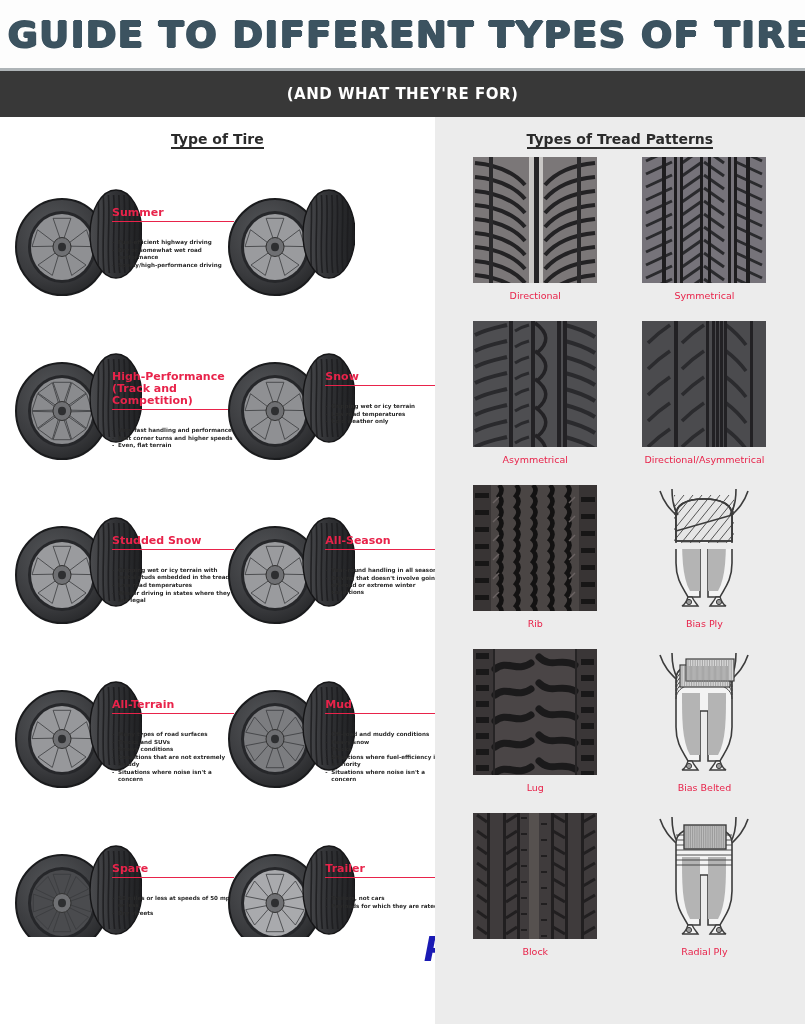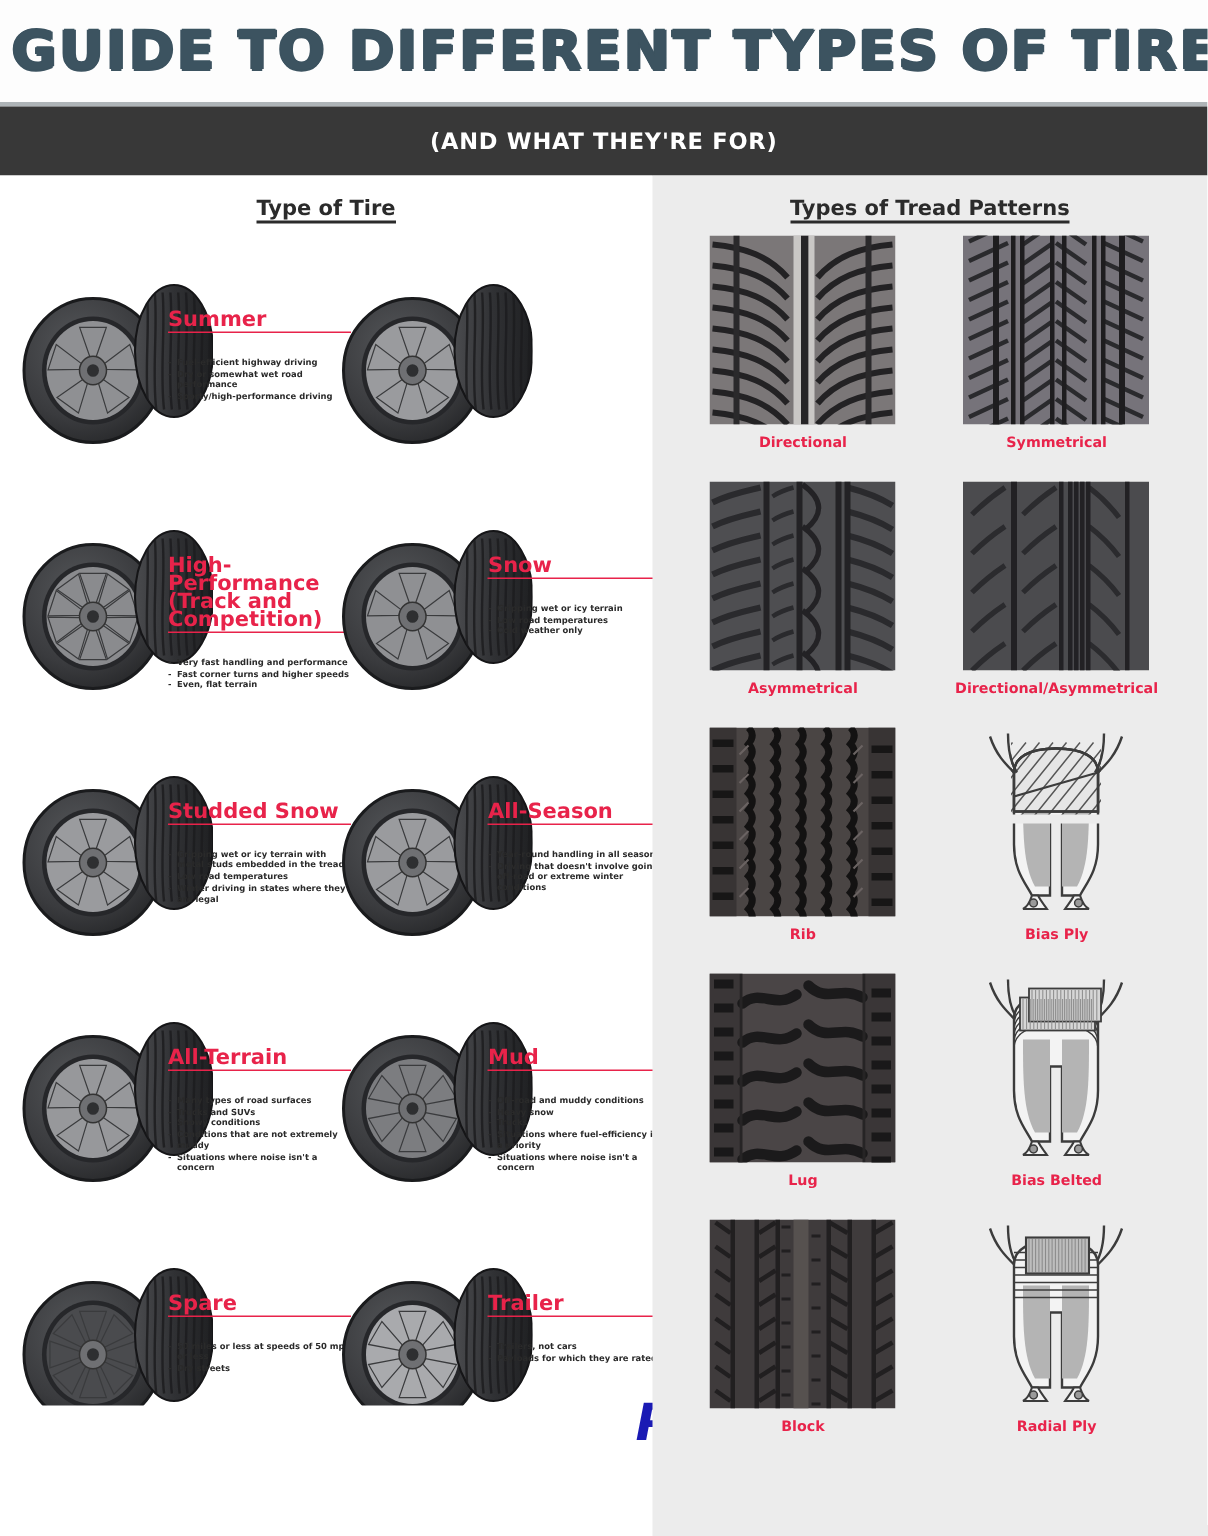--- a/index.html
+++ b/index.html
@@ -72,21 +72,21 @@
     padding: 8px 4px 0 4px;
   }
   .tire-cell { position: relative; height: 164px; }
   .tire-art { position: absolute; left: 6px; top: 6px; width: 132px; height: 150px; }
   .tire-info {
     position: absolute; left: 108px; top: 52px; width: 122px;
   }
   .tire-name {
     font-family: "DejaVu Sans", sans-serif;
     font-weight: 700;
-    font-size: 14px;
+    font-size: 11px;
     line-height: 12px;
     color: #e8234a;
     border-bottom: 1.4px solid #e8234a;
     padding-bottom: 2px;
     margin-bottom: 17px;
   }
   .tire-bullets { list-style: none; }
   .tire-bullets li {
     position: relative;
     font-family: "DejaVu Sans", sans-serif;
@@ -105,21 +105,21 @@
   
   .tread-grid {
     display: grid;
     grid-template-columns: 1fr 1fr;
     padding: 10px 16px 0 16px;
   }
   .tread-cell { height: 164px; display:flex; flex-direction:column; align-items:center; }
   .tread-img { width: 124px; height: 126px; }
   .tread-label {
     font-family: "DejaVu Sans", sans-serif;
-    font-weight: 700;
+    font-weight: 400;
     font-size: 9.5px;
     color: #e8234a;
     margin-top: 7px;
     text-align: right;
     white-space: nowrap;
   }
 
   
   .footer {
     position: absolute; left: 0; bottom: 0;

